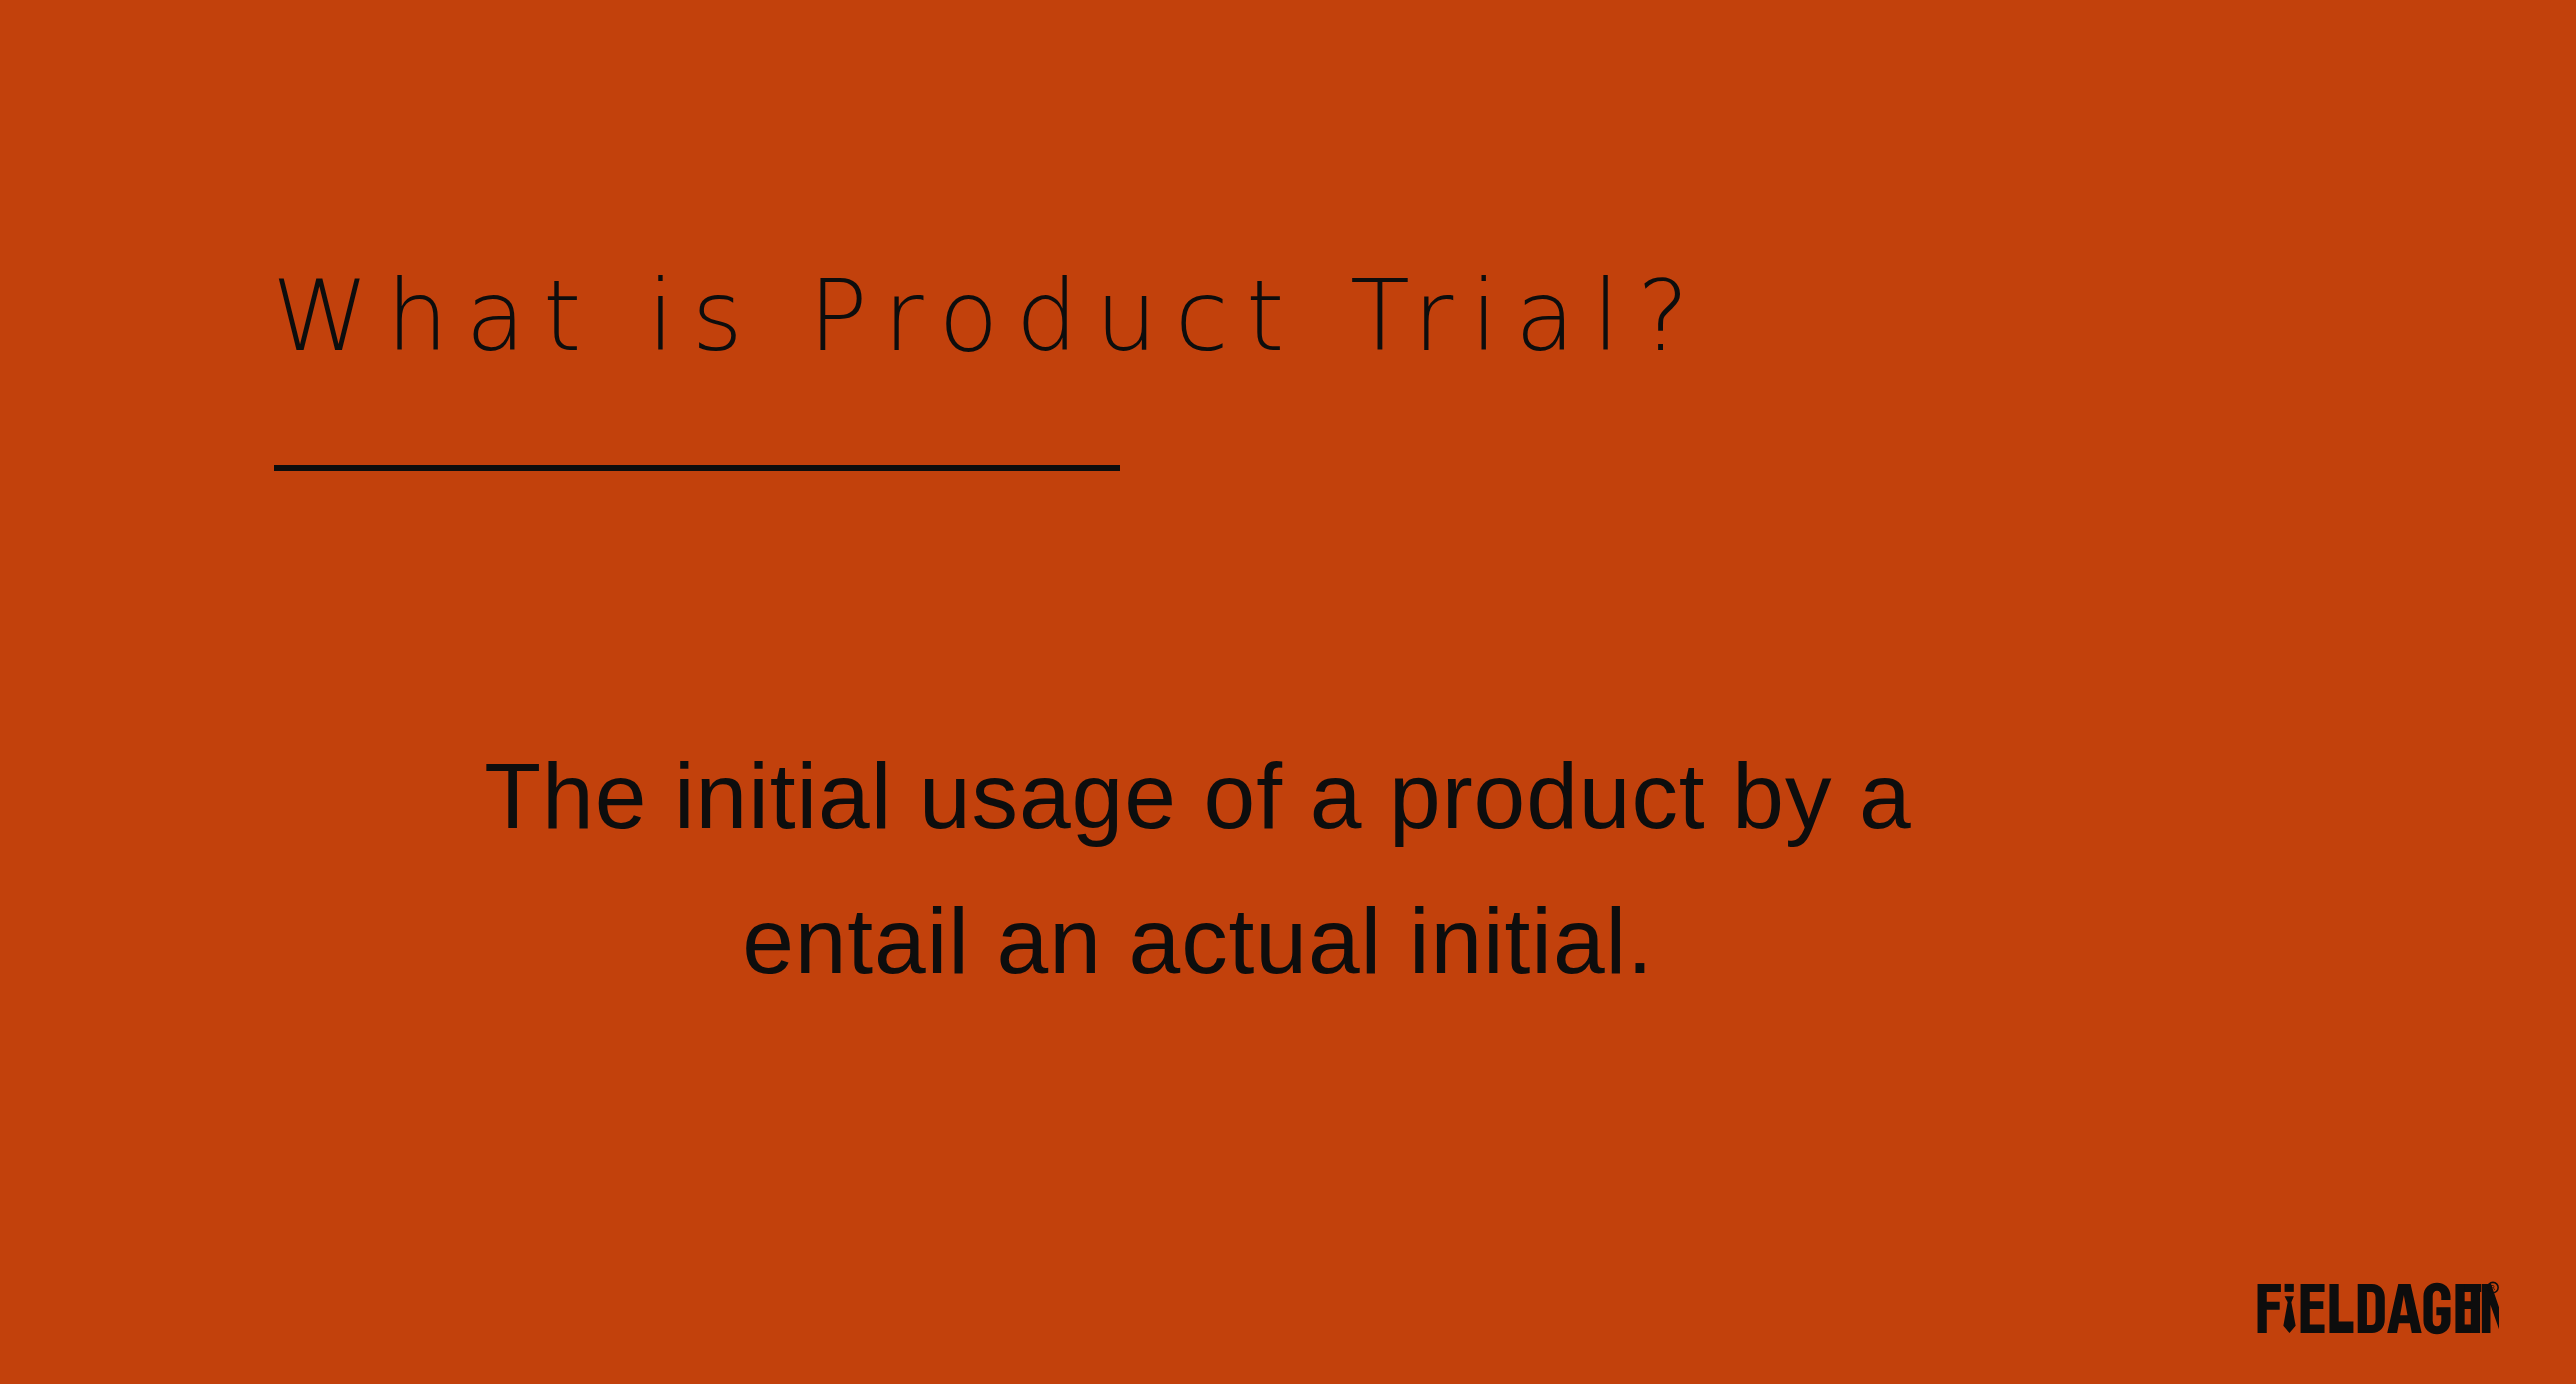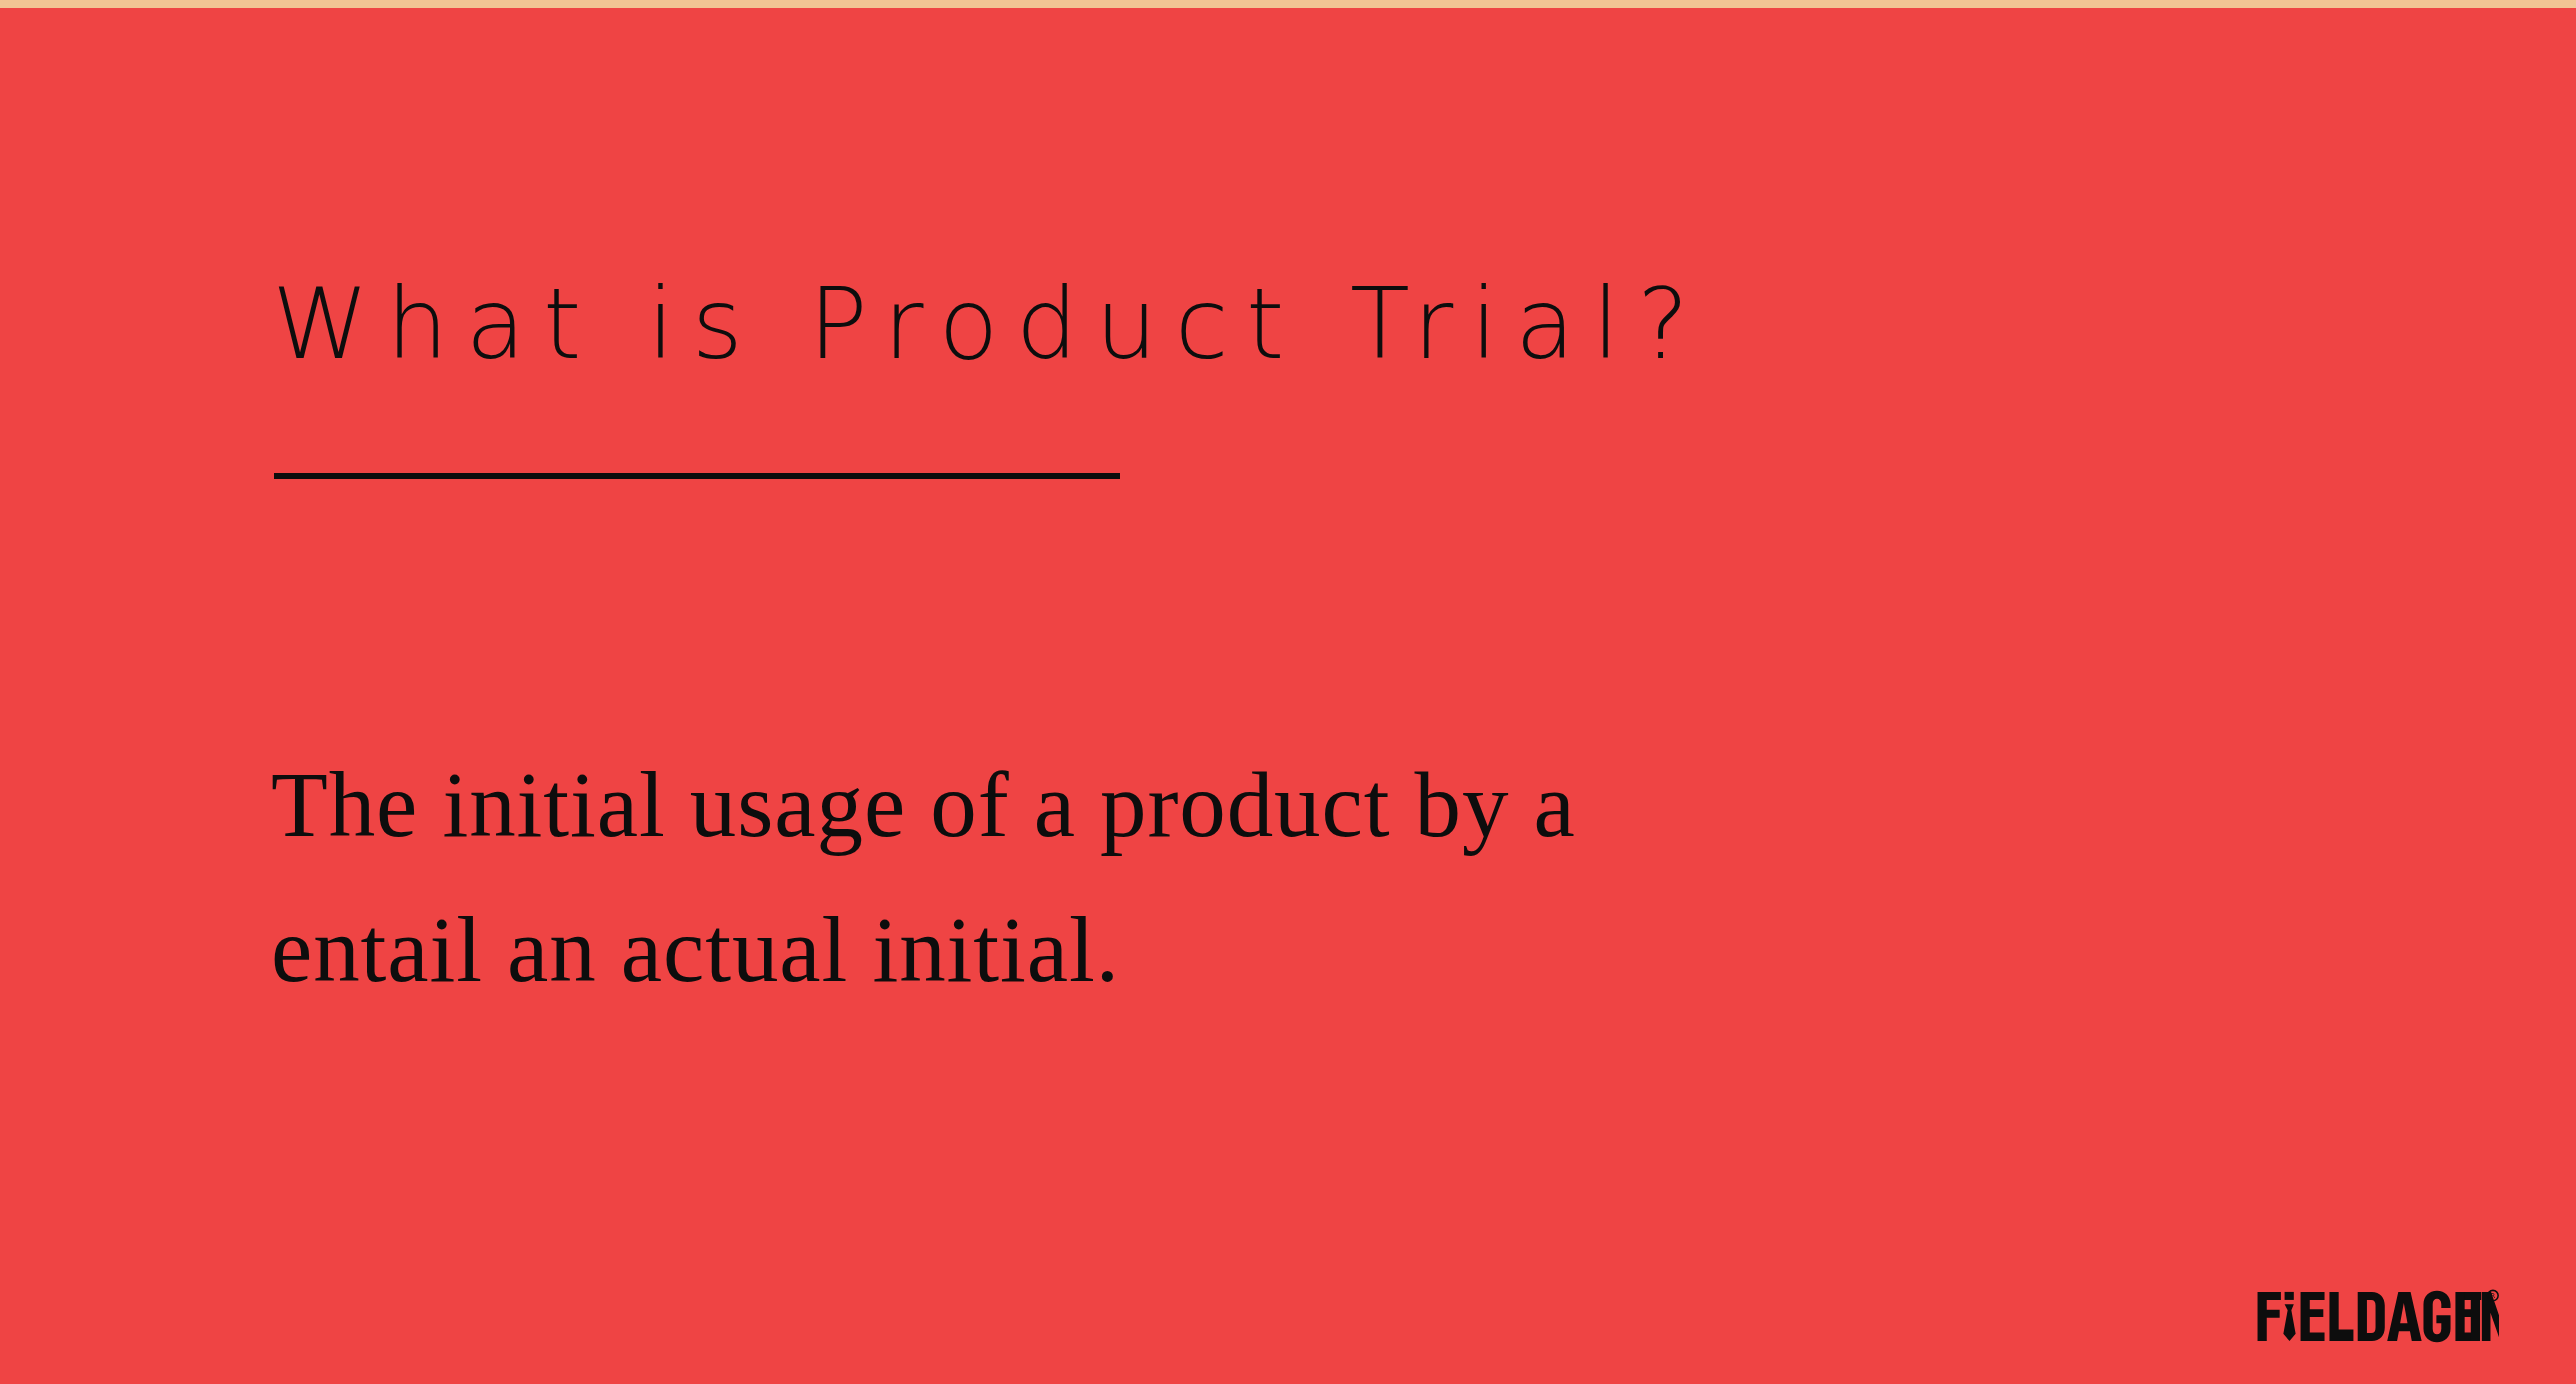--- a/index.html
+++ b/index.html
@@ -12,22 +12,21 @@
 
   body {
     background: #f2c494;
     font-family: "Liberation Sans", sans-serif;
     position: relative;
   }
 
   #slide {
     position: absolute;
     inset: 0;
-    background: #ef4444;
-    margin-top: 8px;
+    background: #c2410c;
   }
 
   
   .title {
     position: absolute;
     left: 272px;
     top: 267px;
     font-family: "DejaVu Sans", sans-serif;
     font-weight: 300;
     font-size: 98px;
@@ -61,26 +60,27 @@
     color: #141414;
     white-space: nowrap;
   }
 
   
   .definition {
     position: absolute;
     left: 271px;
     top: 724px;
     width: 1854px;
-    font-family: Liberation Serif, serif;
+    font-family: Liberation Sans, sans-serif;
     font-weight: 400;
     font-size: 93px;
     line-height: 145px;
     letter-spacing: 0.9px;
     color: #0d0d0d;
+    text-align: center;
   }
   .definition .dline {
     white-space: nowrap;
     display: block;
   }
 
   
   .logo {
     position: absolute;
     left: 2257px;

